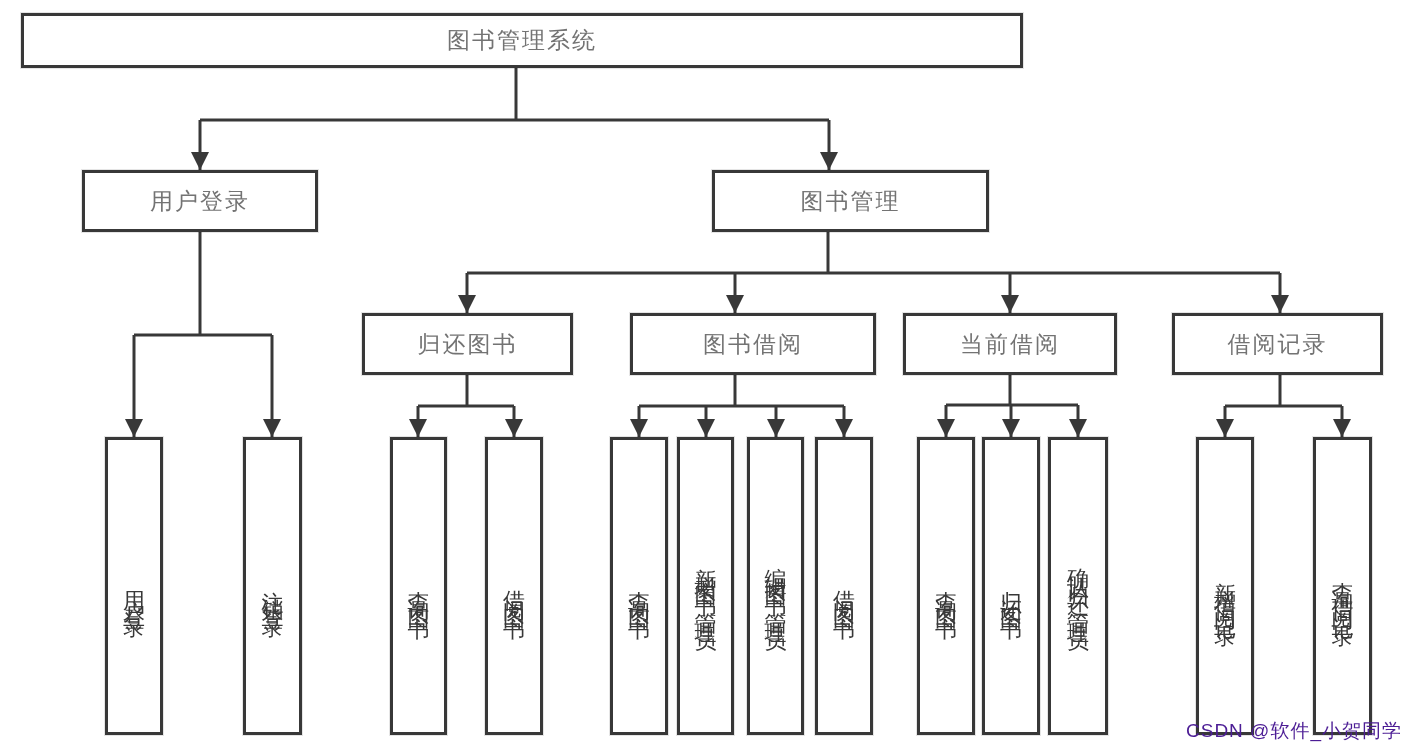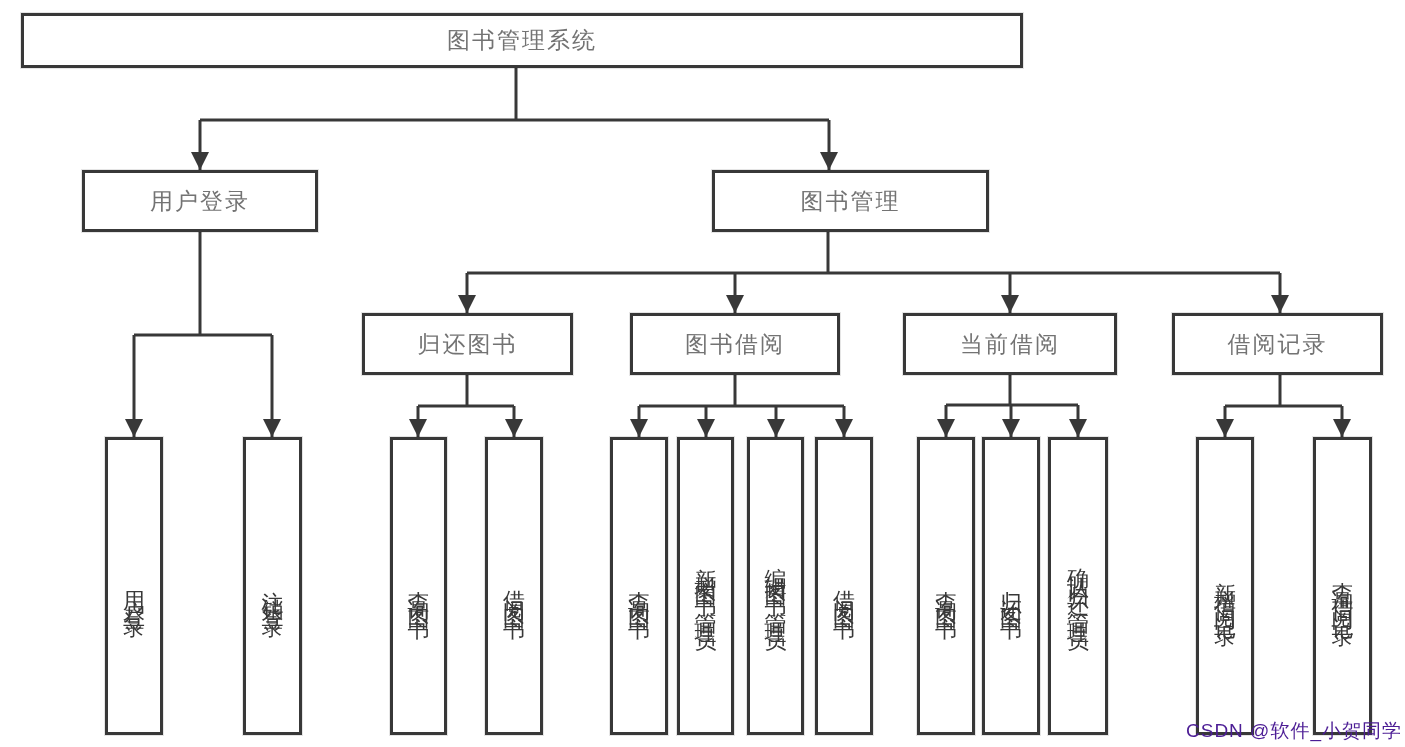--- a/index.html
+++ b/index.html
@@ -129,21 +129,21 @@
   <div class="box" style="left:82px; top:170px; width:236px; height:62px;">
     <span class="hlabel">用户登录</span>
   </div>
   <div class="box" style="left:712px; top:170px; width:277px; height:62px;">
     <span class="hlabel">图书管理</span>
   </div>
 
   <div class="box" style="left:362px; top:313px; width:211px; height:62px;">
     <span class="hlabel">归还图书</span>
   </div>
-  <div class="box" style="left:630px; top:313px; width:210px; height:62px;">
+  <div class="box" style="left:630px; top:313px; width:246px; height:62px;">
     <span class="hlabel">图书借阅</span>
   </div>
   <div class="box" style="left:903px; top:313px; width:214px; height:62px;">
     <span class="hlabel">当前借阅</span>
   </div>
   <div class="box" style="left:1172px; top:313px; width:211px; height:62px;">
     <span class="hlabel">借阅记录</span>
   </div>
 
   <div class="box leaf" style="left:105px; top:437px; width:58px; height:298px;">

